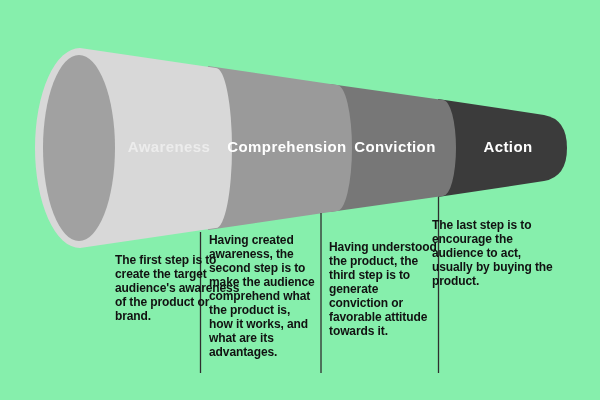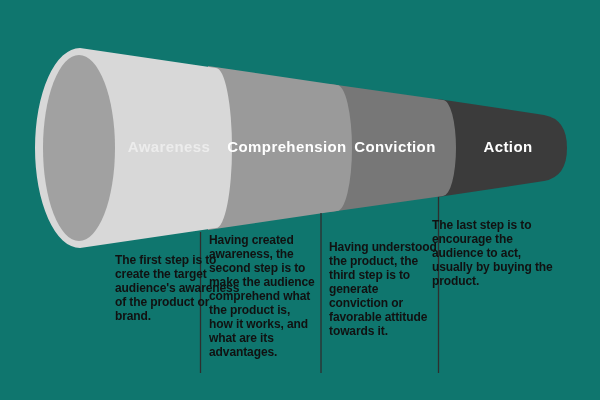--- a/index.html
+++ b/index.html
@@ -5,21 +5,21 @@
   html, body {
     margin: 0;
     padding: 0;
     background: #ffffff;
     font-family: "Liberation Sans", sans-serif;
   }
   .canvas {
     position: relative;
     width: 600px;
     height: 400px;
-    background: #0f766e;
+    background: #86efac;
     overflow: hidden;
   }
   .canvas svg {
     position: absolute;
     top: 0;
     left: 0;
   }
   .stage-label {
     font-family: "Liberation Sans", sans-serif;
     font-size: 15px;

